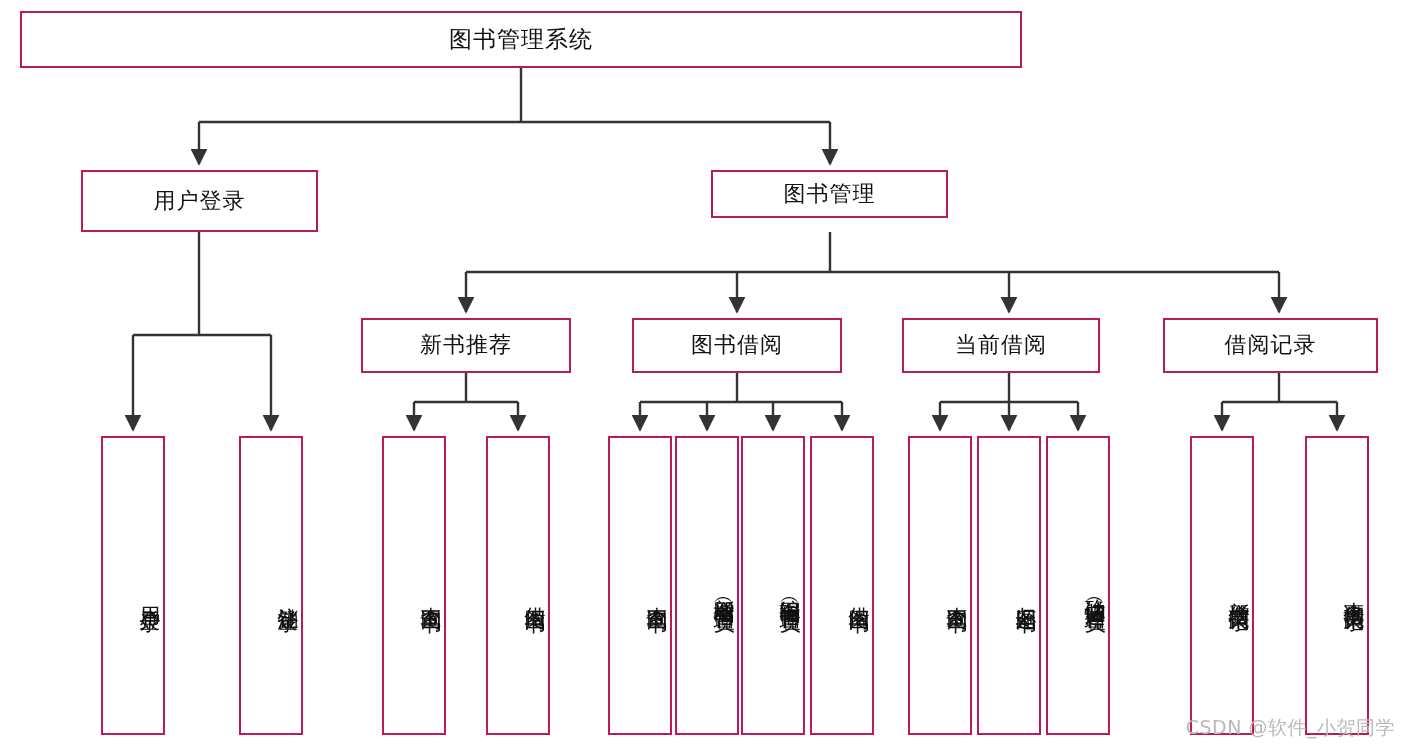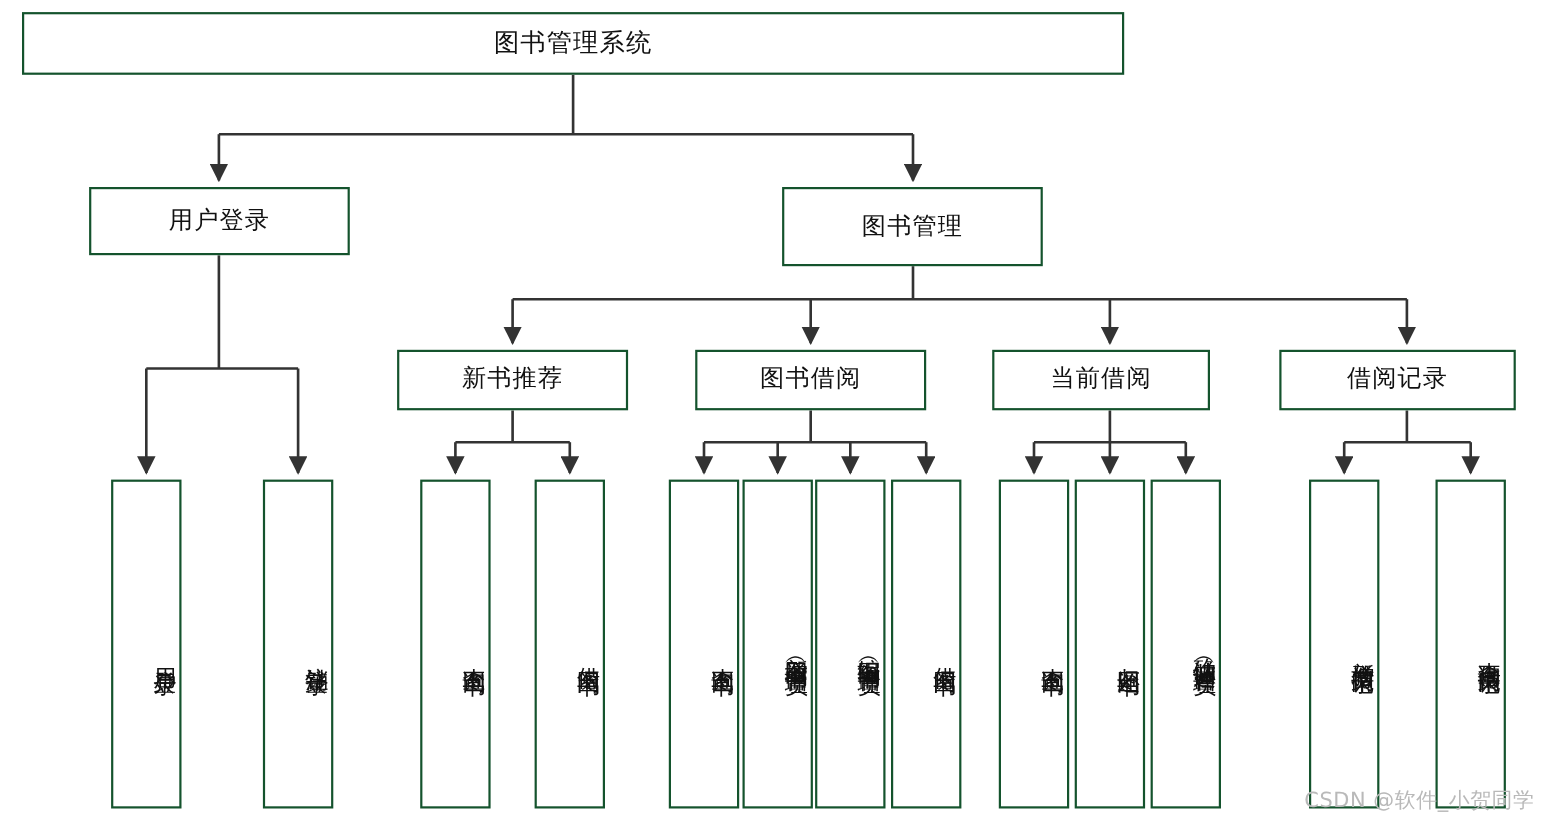--- a/index.html
+++ b/index.html
@@ -18,21 +18,21 @@
   #edges{
     position:absolute;
     left:0;top:0;
     width:1405px;height:747px;
     pointer-events:none;
   }
   .node{
     position:absolute;
     box-sizing:border-box;
     background:#ffffff;
-    border:2px solid #14532d;
+    border:2px solid #be185d;
     display:flex;
     align-items:center;
     justify-content:center;
     text-align:center;
     color:#111111;
   }
   .node.horiz{
     font-size:22px;
     line-height:1.2;
     letter-spacing:1px;
@@ -116,21 +116,21 @@
       <path d="M 1279 373 L 1279 402"></path>
       <path d="M 1222 402 L 1337 402"></path>
       <path d="M 1222 402 L 1222 430" marker-end="url(#arrow)"></path>
       <path d="M 1337 402 L 1337 430" marker-end="url(#arrow)"></path>
     </g>
   </svg>
 
   <div class="node horiz root" style="left:20px;top:11px;width:1002px;height:57px;">图书管理系统</div>
 
   <div class="node horiz" style="left:81px;top:170px;width:237px;height:62px;">用户登录</div>
-  <div class="node horiz" style="left:711px;top:170px;width:237px;height:72px;font-family:Liberation Serif, serif;">图书管理</div>
+  <div class="node horiz" style="left:711px;top:170px;width:237px;height:48px;">图书管理</div>
 
   <div class="node horiz" style="left:632px;top:318px;width:210px;height:55px;">图书借阅</div>
   <div class="node horiz" style="left:361px;top:318px;width:210px;height:55px;">新书推荐</div>
   <div class="node horiz" style="left:902px;top:318px;width:198px;height:55px;">当前借阅</div>
   <div class="node horiz" style="left:1163px;top:318px;width:215px;height:55px;">借阅记录</div>
 
   <div class="node vert" style="left:101px;top:436px;width:64px;height:299px;">用户登录</div>
   <div class="node vert" style="left:239px;top:436px;width:64px;height:299px;">注销登录</div>
 
   <div class="node vert" style="left:382px;top:436px;width:64px;height:299px;">查询图书</div>

